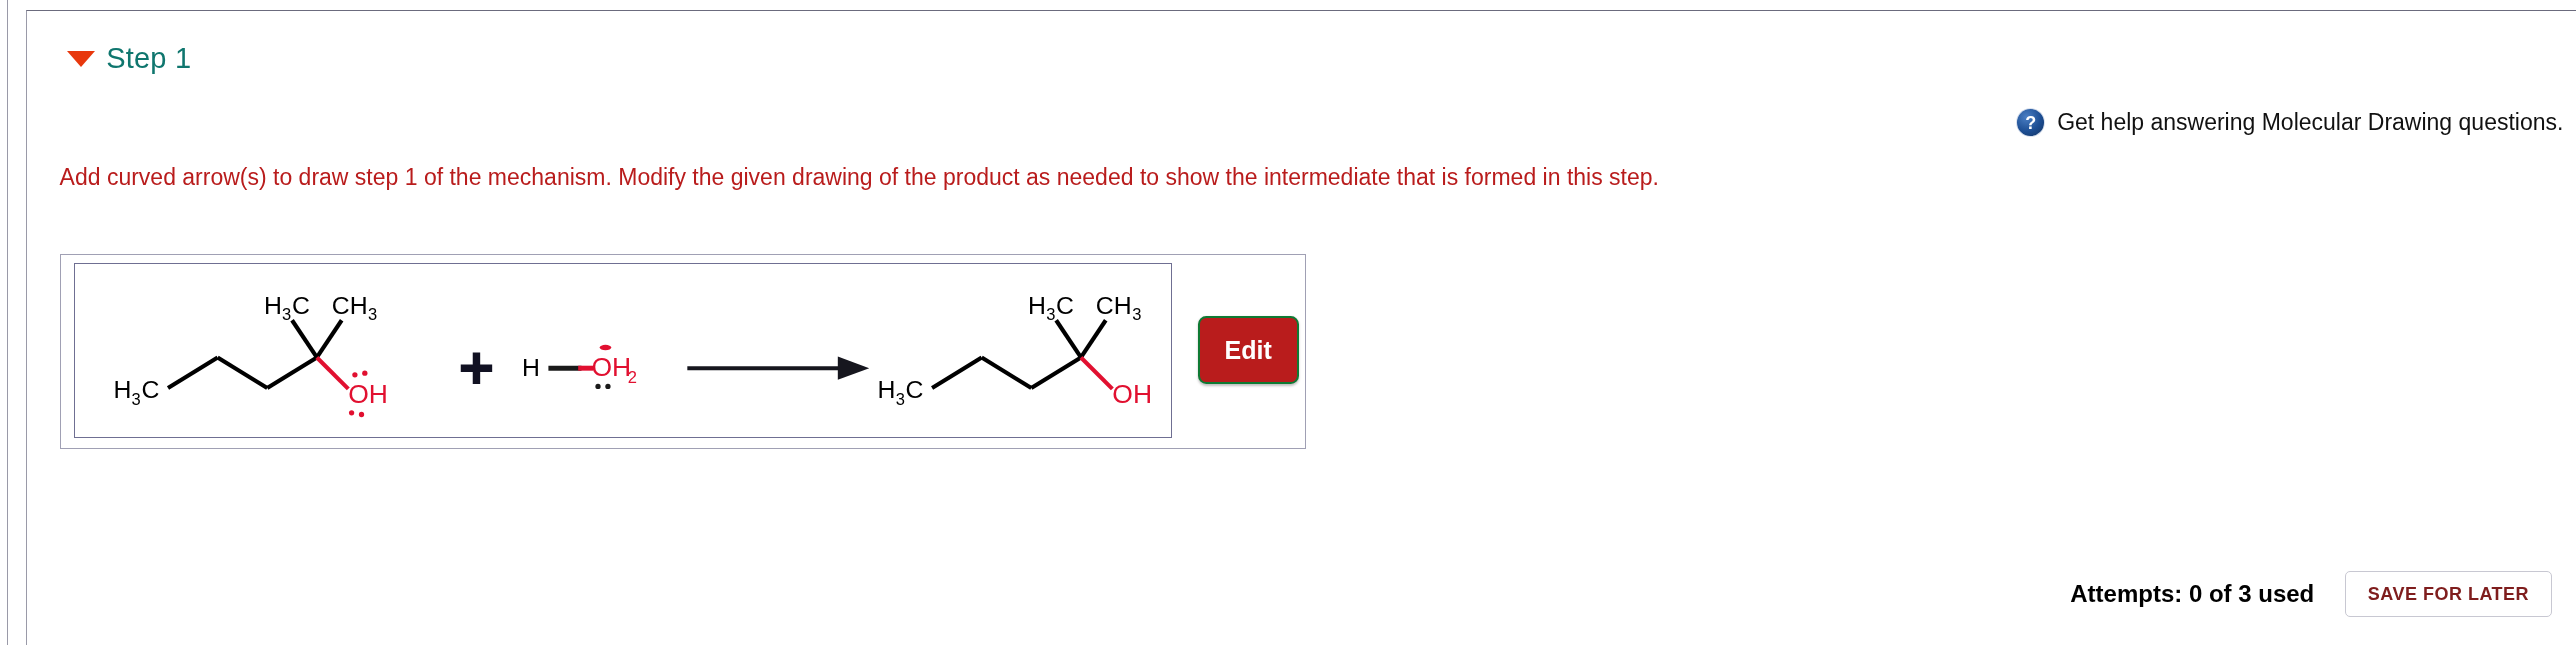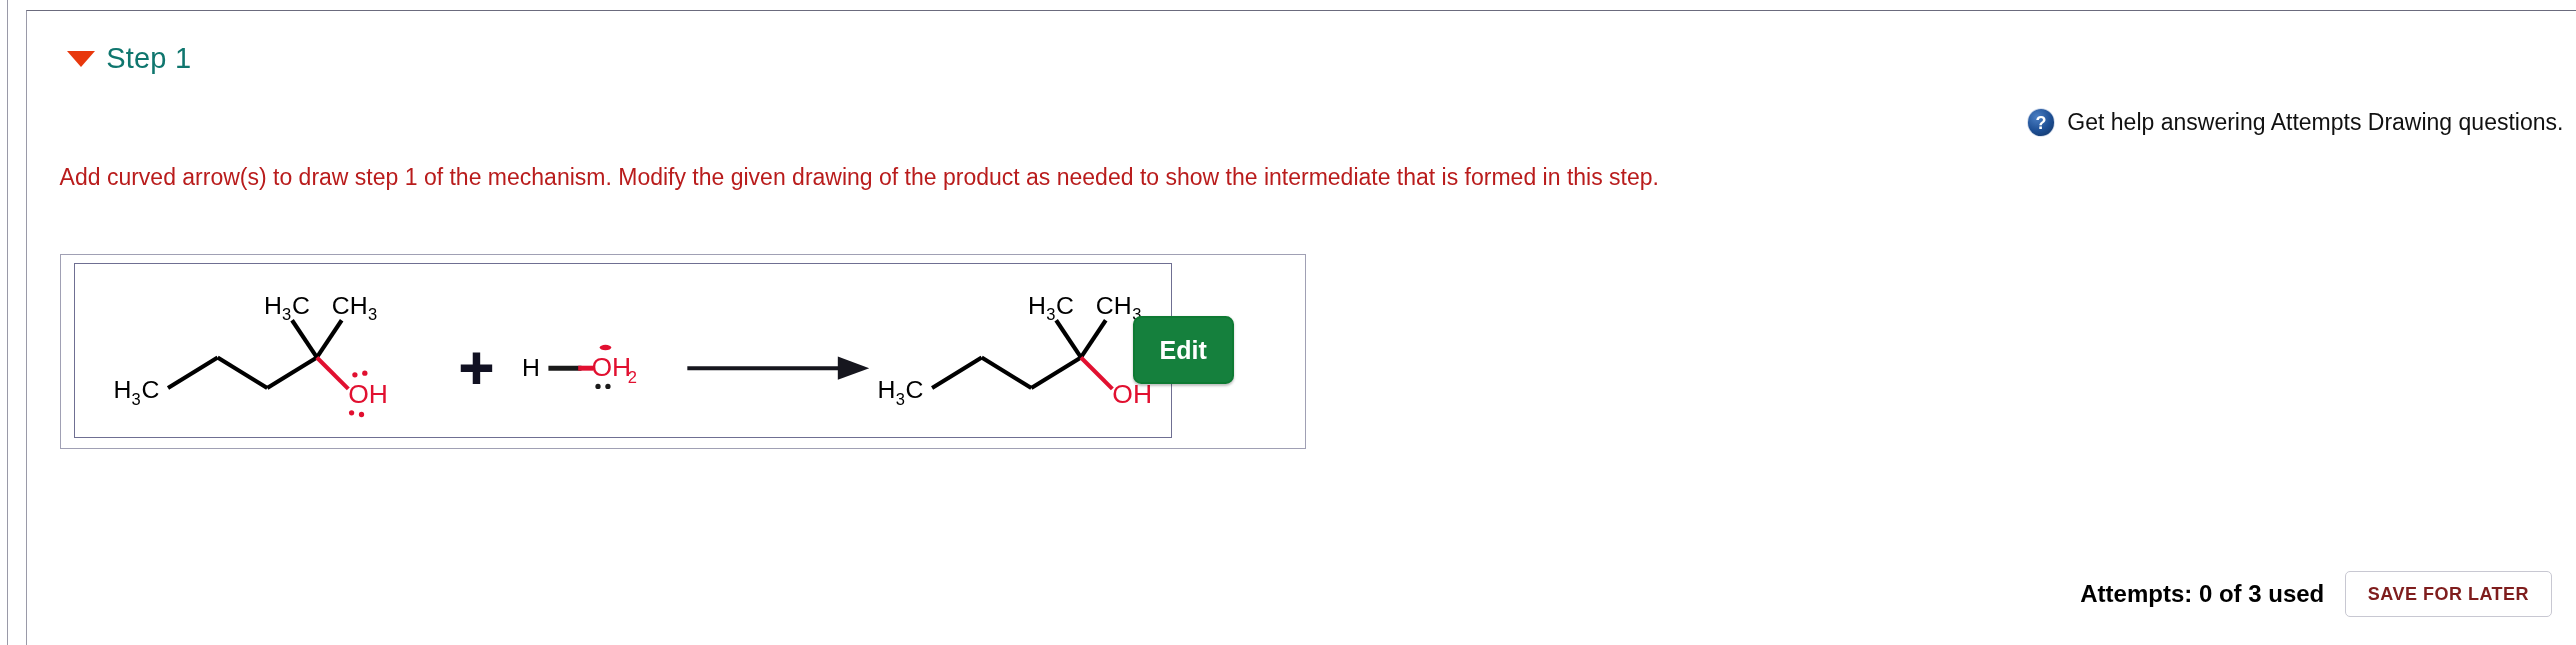--- a/index.html
+++ b/index.html
@@ -126,46 +126,46 @@
   }
   .scheme {
     position: absolute;
     inset: 0;
   }
   .scheme svg { display: block; }
 
   
   .edit-button {
     position: absolute;
-    left: 1072px;
+    left: 1137px;
     top: 61px;
     width: 101px;
     height: 68px;
-    background: #15803d;
+    background: #b91c1c;
     border: 2.5px solid #0e7a33;
     border-radius: 8.3px;
     color: #ffffff;
     font-size: 25px;
     font-weight: bold;
     display: flex;
     align-items: center;
     justify-content: center;
     cursor: pointer;
     box-shadow: 0 1.7px 2.5px rgba(0,0,0,0.25);
     box-sizing: border-box;
   }
 
   
   .footer-row {
     position: absolute;
     right: 25px;
     top: 560px;
     display: flex;
     align-items: center;
-    gap: 16px;
+    gap: 26px;
     white-space: nowrap;
   }
   .attempts-text {
     font-size: 24px;
     font-weight: bold;
     color: #000000;
     margin-right: 5px;
   }
   .btn-save {
     background: #ffffff;
@@ -199,21 +199,21 @@
 <div class="page-frame">
   <div class="question-panel">
 
     <div class="step-header">
       <span class="collapse-triangle"></span>
       <span class="step-title">Step 1</span>
     </div>
 
     <div class="help-row">
       <span class="help-icon">?</span>
-      <span class="help-text">Get help answering Attempts Drawing questions.</span>
+      <span class="help-text">Get help answering Molecular Drawing questions.</span>
     </div>
 
     <div class="instruction">Add curved arrow(s) to draw step 1 of the mechanism. Modify the given drawing of the product as needed to show the intermediate that is formed in this step.</div>
 
     <div class="drawing-outer">
 
       <div class="drawing-inner">
         <div class="scheme">
           <svg width="1094" height="172" viewBox="0 0 1322 208" xmlns="http://www.w3.org/2000/svg">
             <g font-family="Liberation Sans, sans-serif" fill="#000000">

